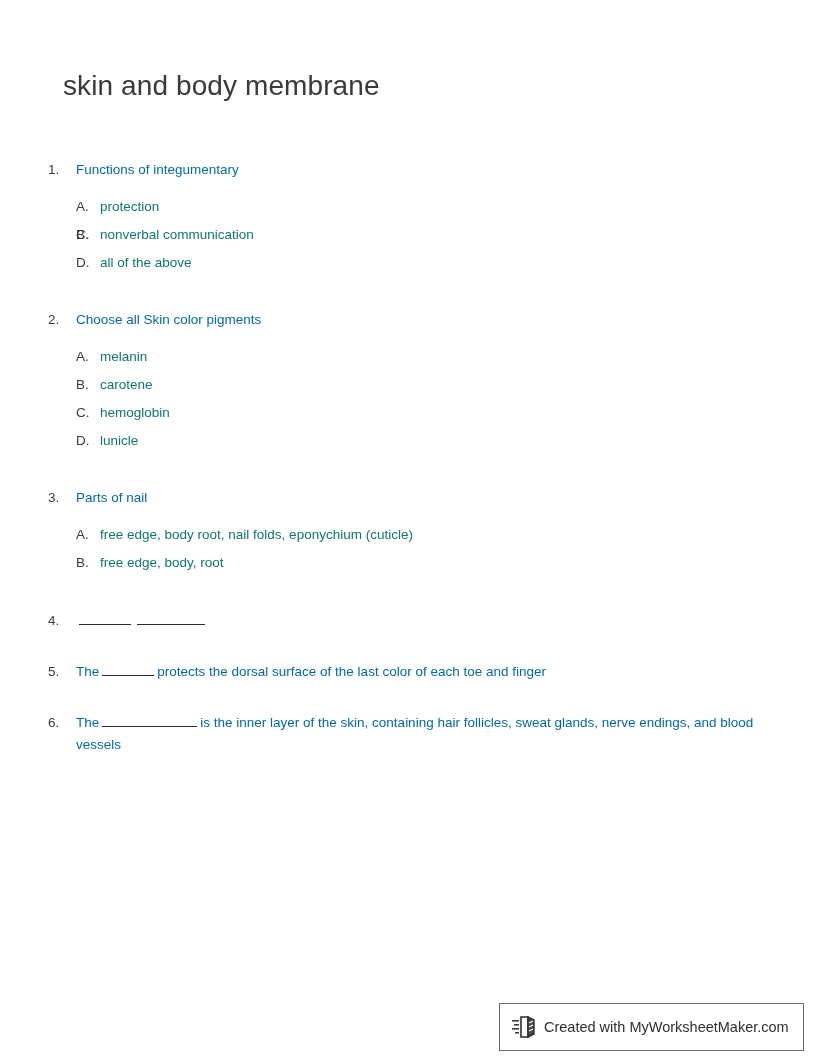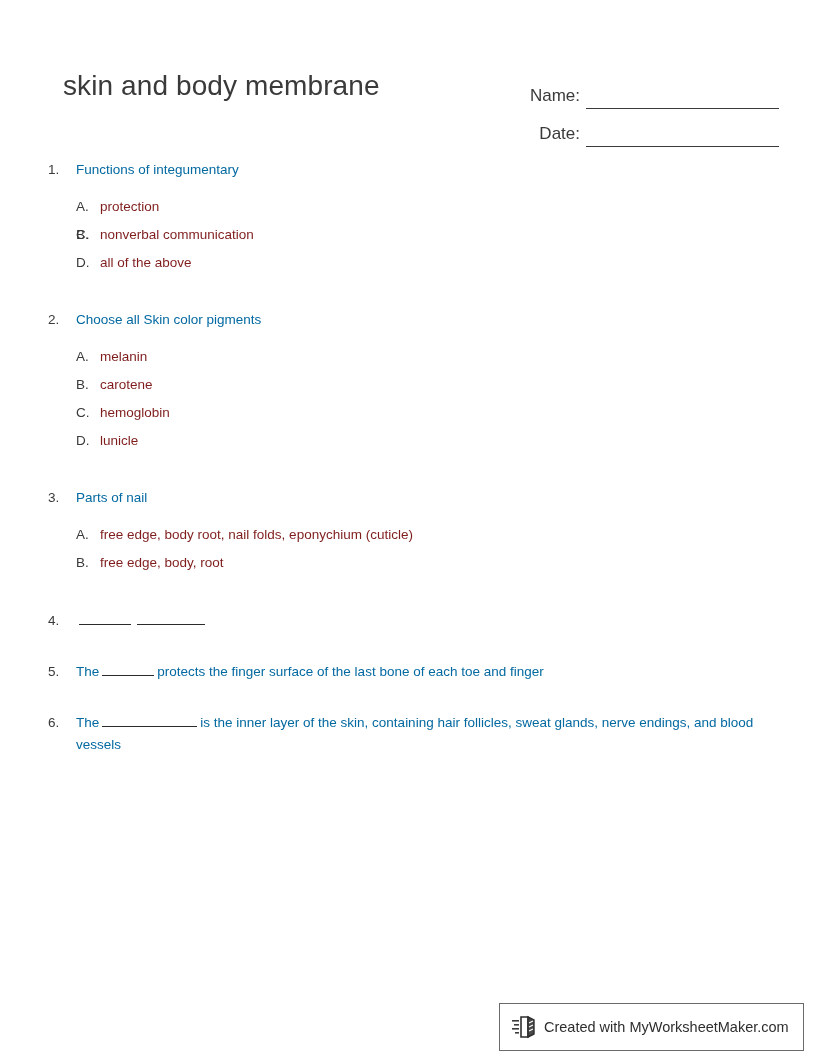--- a/index.html
+++ b/index.html
@@ -113,21 +113,21 @@
   .opt-letter {
     position: absolute;
     left: 0;
     top: 0;
     width: 20px;
     font-size: 13.5px;
     color: #3a3a3a;
   }
   .opt-text {
     font-size: 13.5px;
-    color: #7f1d1d;
+    color: #0f766e;
   }
   .q-gap-mcq { height: 29px; }
   .q-gap-fill { height: 29px; }
 
   
   .blank {
     display: inline-block;
     border-bottom: 1.6px solid #2b2b2b;
     height: 11px;
     vertical-align: baseline;
@@ -171,30 +171,20 @@
   }
 </style>
 </head>
 <body>
 
 <div class="page">
 
   <div class="header">
     <div class="worksheet-title">skin and body membrane</div>
 
-    <div class="meta-fields">
-      <div class="meta-row">
-        <div class="meta-label">Name:</div>
-        <div class="meta-line"></div>
-      </div>
-      <div class="meta-row">
-        <div class="meta-label">Date:</div>
-        <div class="meta-line"></div>
-      </div>
-    </div>
   </div>
 
   <div class="questions">
 
     <div class="question">
       <div class="q-head">
         <span class="q-num">1.</span>
         <span class="q-text">Functions of integumentary</span>
       </div>
       <div class="options">
@@ -269,21 +259,21 @@
         <span class="q-num">4.</span>
         <span class="blank blank-sm"></span><span class="blank blank-md"></span>
       </div>
     </div>
 
     <div class="q-gap-fill"></div>
 
     <div class="question">
       <div class="q-head fill-line">
         <span class="q-num">5.</span>
-        <span class="q-text">The</span><span class="blank blank-sm"></span><span class="q-text">protects the finger surface of the last bone of each toe and finger</span>
+        <span class="q-text">The</span><span class="blank blank-sm"></span><span class="q-text">protects the dorsal surface of the last color of each toe and finger</span>
       </div>
     </div>
 
     <div class="q-gap-fill"></div>
 
     <div class="question">
       <div class="q-head fill-line">
         <span class="q-num">6.</span>
         <span class="q-text">The</span><span class="blank blank-lg"></span><span class="q-text">is the inner layer of the skin, containing hair follicles, sweat glands, nerve endings, and blood vessels</span>
       </div>

